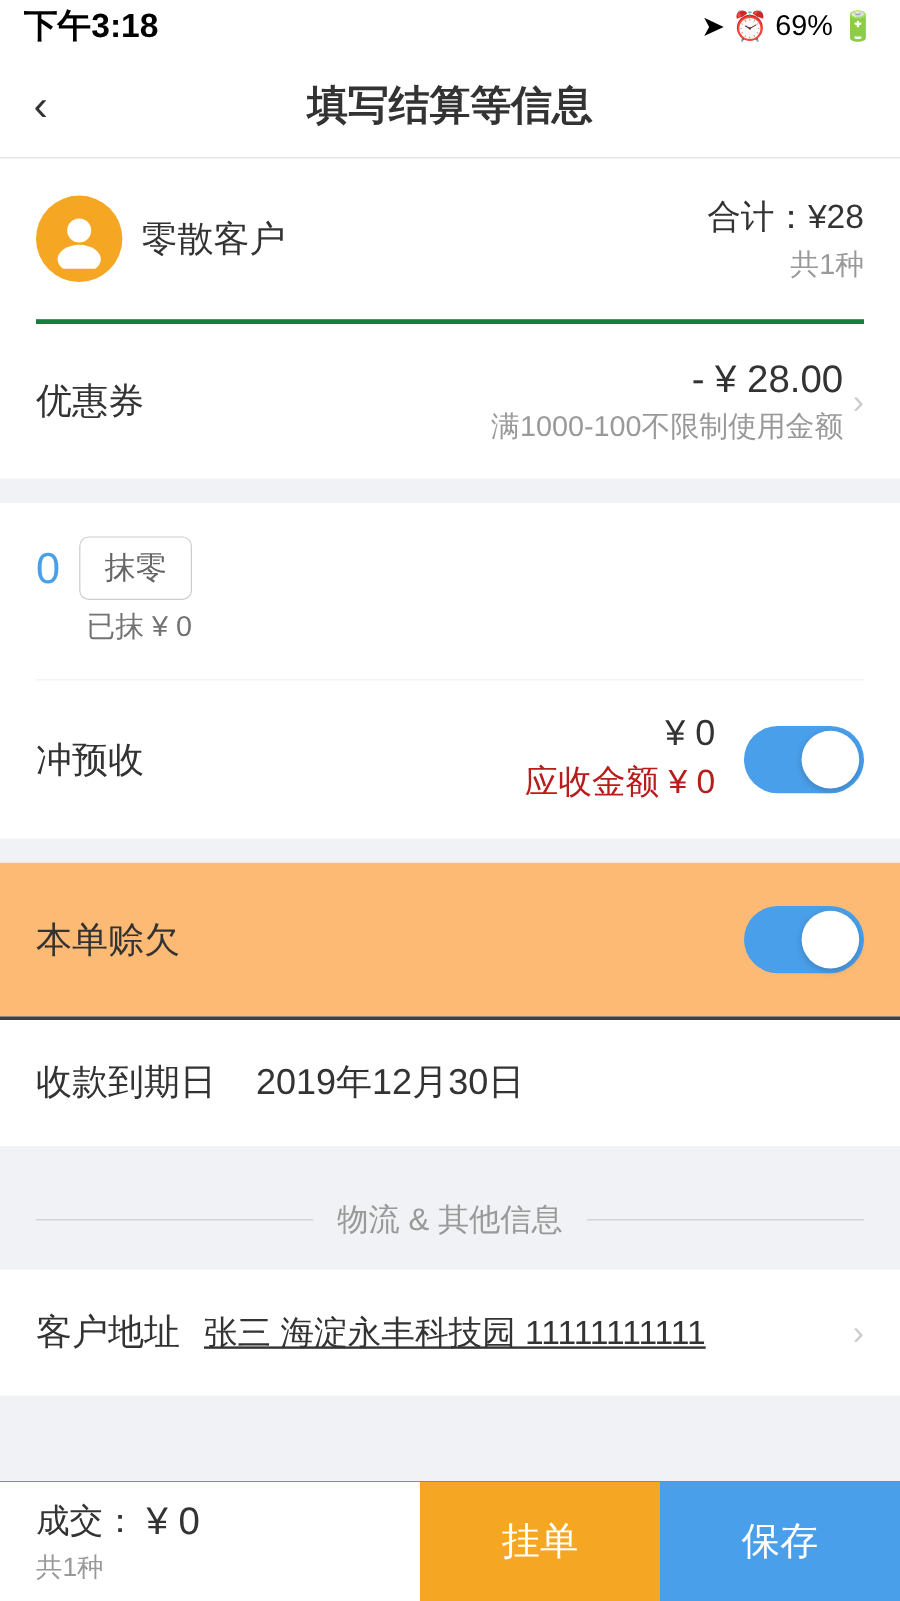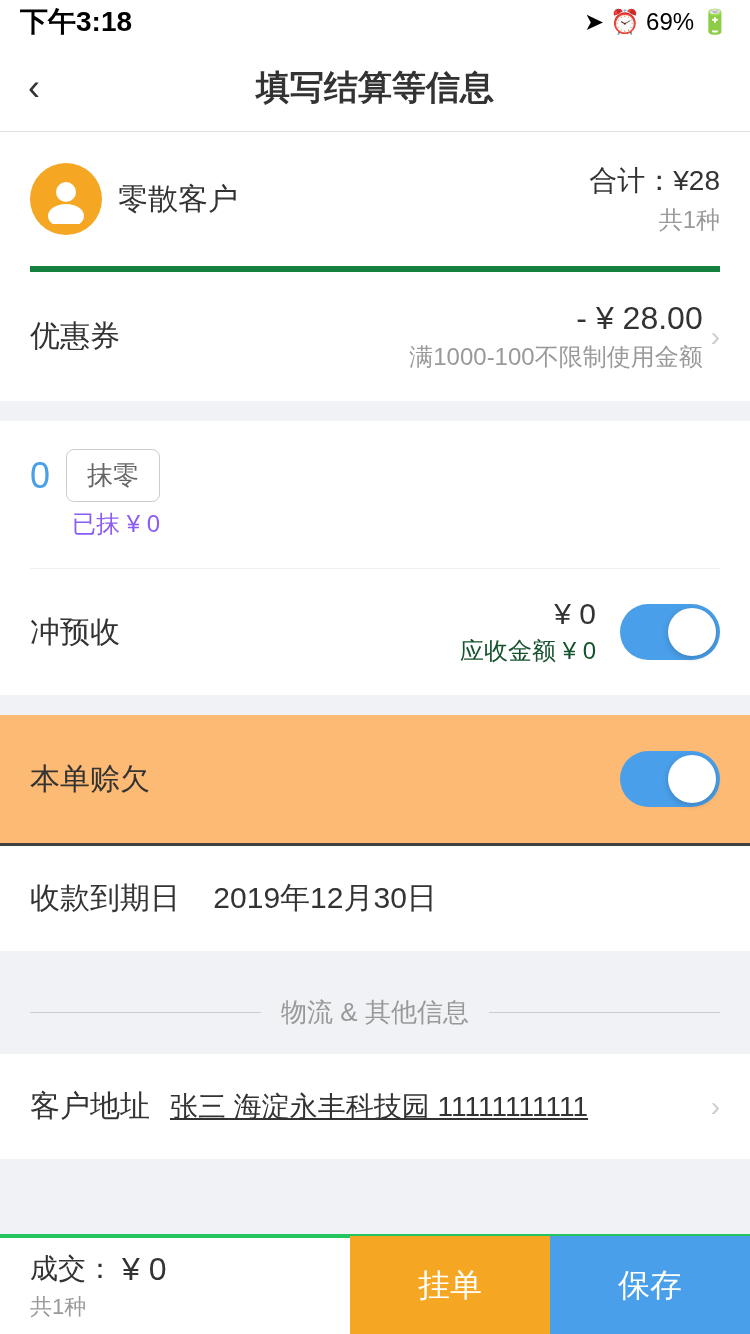--- a/index.html
+++ b/index.html
@@ -91,21 +91,21 @@
     .customer-right { text-align: right; }
     .total-label { font-size: 28px; color: #333; }
     .total-count { font-size: 24px; color: #999; margin-top: 4px; }
 
     
     .row-item {
       display: flex;
       align-items: center;
       justify-content: space-between;
       padding: 28px 0;
-      border-top: 6px solid #15803d;
+      border-top: 4px solid #15803d;
     }
     .row-label { font-size: 30px; color: #333; }
     .row-right { display: flex; flex-direction: column; align-items: flex-end; }
     .coupon-amount { font-size: 32px; color: #333; font-weight: 500; }
     .coupon-desc { font-size: 24px; color: #999; margin-top: 4px; }
     .row-chevron { color: #ccc; font-size: 28px; margin-left: 8px; }
 
     
     .deal-row {
       display: flex;
@@ -118,34 +118,34 @@
     .deal-value { font-size: 36px; color: #4a9fea; font-weight: 500; }
     .round-zero-btn {
       border: 1px solid #ccc;
       border-radius: 8px;
       padding: 8px 20px;
       font-size: 26px;
       color: #666;
       background: #fff;
       cursor: pointer;
     }
-    .deal-sub { font-size: 24px; color: #8b5cf6; margin-top: 6px; }
+    .deal-sub { font-size: 24px; color: #737373; margin-top: 6px; }
 
     
     .prepay-row {
       display: flex;
       align-items: center;
       justify-content: space-between;
       padding: 28px 0;
       border-top: 1px solid #f0f0f0;
     }
     .prepay-right { display: flex; align-items: center; gap: 24px; }
     .prepay-amounts { text-align: right; }
     .prepay-value { font-size: 30px; color: #333; }
-    .prepay-sub { font-size: 24px; color: #14532d; margin-top: 4px; }
+    .prepay-sub { font-size: 28px; color: #b91c1c; margin-top: 4px; }
 
     
     .toggle {
       width: 100px;
       height: 56px;
       background: #4a9fea;
       border-radius: 28px;
       position: relative;
       cursor: pointer;
     }
@@ -204,21 +204,21 @@
 
     
     .bottom-bar {
       position: fixed;
       bottom: 0;
       width: 750px;
       height: 100px;
       display: flex;
       align-items: center;
       background: #fff;
-      border-top: 4px solid #22c55e;
+      border-top: 1px solid #22c55e;
     }
     .bottom-info {
       flex: 1;
       padding: 0 30px;
     }
     .bottom-deal { font-size: 28px; color: #333; display: flex; align-items: center; gap: 8px; }
     .bottom-deal-value { font-size: 32px; color: #333; font-weight: 500; }
     .bottom-count { font-size: 22px; color: #999; margin-top: 4px; }
     .btn-hang {
       width: 200px;

